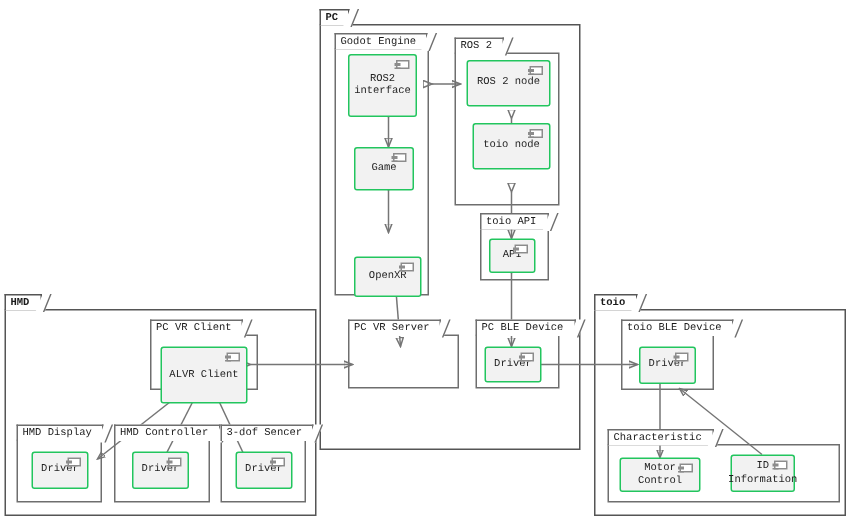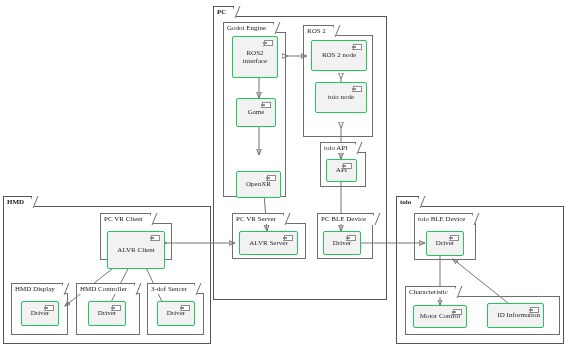--- a/index.html
+++ b/index.html
@@ -5,21 +5,21 @@
   html, body {
     margin: 0;
     padding: 0;
     background: #ffffff;
   }
   #canvas {
     position: relative;
     width: 567px;
     height: 347px;
     background: #ffffff;
-    font-family: Liberation Serif, serif;
+    font-family: Liberation Mono, monospace;
     overflow: hidden;
   }
 
   
   .pkg {
     position: absolute;
     box-sizing: border-box;
   }
   .pkg > .pkg-tab {
     position: absolute;
@@ -203,24 +203,20 @@
   </div>
   <div class="comp" style="left:326px; top:159px; width:31px; height:23px;">
     <span class="comp-icon"></span>
     <span class="comp-label">API</span>
   </div>
 
   <div class="pkg" style="left:232px; top:213px; width:74px; height:46px;">
     <div class="pkg-tab">PC VR Server</div>
     <div class="pkg-body"></div>
   </div>
-  <div class="comp" style="left:239px; top:231px; width:59px; height:24px;">
-    <span class="comp-icon"></span>
-    <span class="comp-label">ALVR Server</span>
-  </div>
 
   <div class="pkg" style="left:317px; top:213px; width:56px; height:46px;">
     <div class="pkg-tab">PC BLE Device</div>
     <div class="pkg-body"></div>
   </div>
   <div class="comp" style="left:323px; top:231px; width:38px; height:24px;">
     <span class="comp-icon"></span>
     <span class="comp-label">Driver</span>
   </div>
 
@@ -280,18 +276,18 @@
   </div>
 
   <div class="pkg" style="left:405px; top:286px; width:155px; height:49px;">
     <div class="pkg-tab">Characteristic</div>
     <div class="pkg-body"></div>
   </div>
   <div class="comp" style="left:413px; top:305px; width:54px; height:23px;">
     <span class="comp-icon"></span>
     <span class="comp-label">Motor Control</span>
   </div>
-  <div class="comp" style="left:487px; top:303px; width:57px; height:25px;justify-content:flex-end;">
+  <div class="comp" style="left:487px; top:303px; width:43px; height:25px;">
     <span class="comp-icon"></span>
     <span class="comp-label">ID Information</span>
   </div>
 
 </div>
 
 </body></html>

